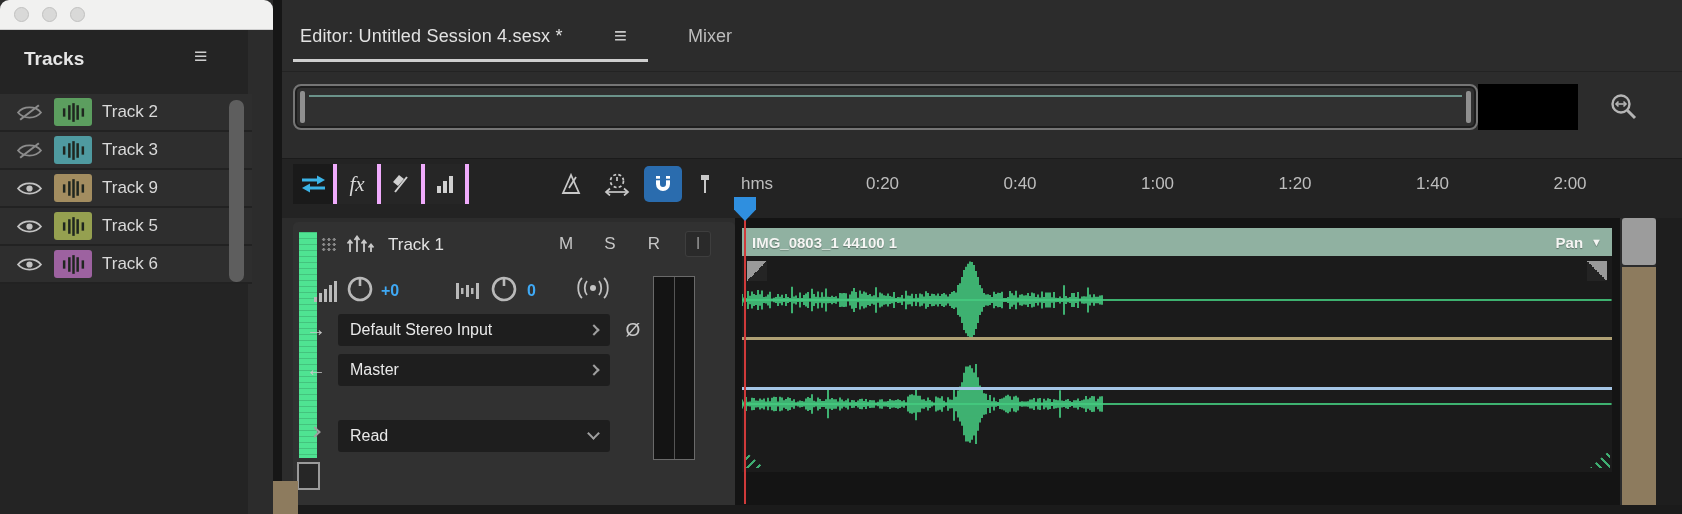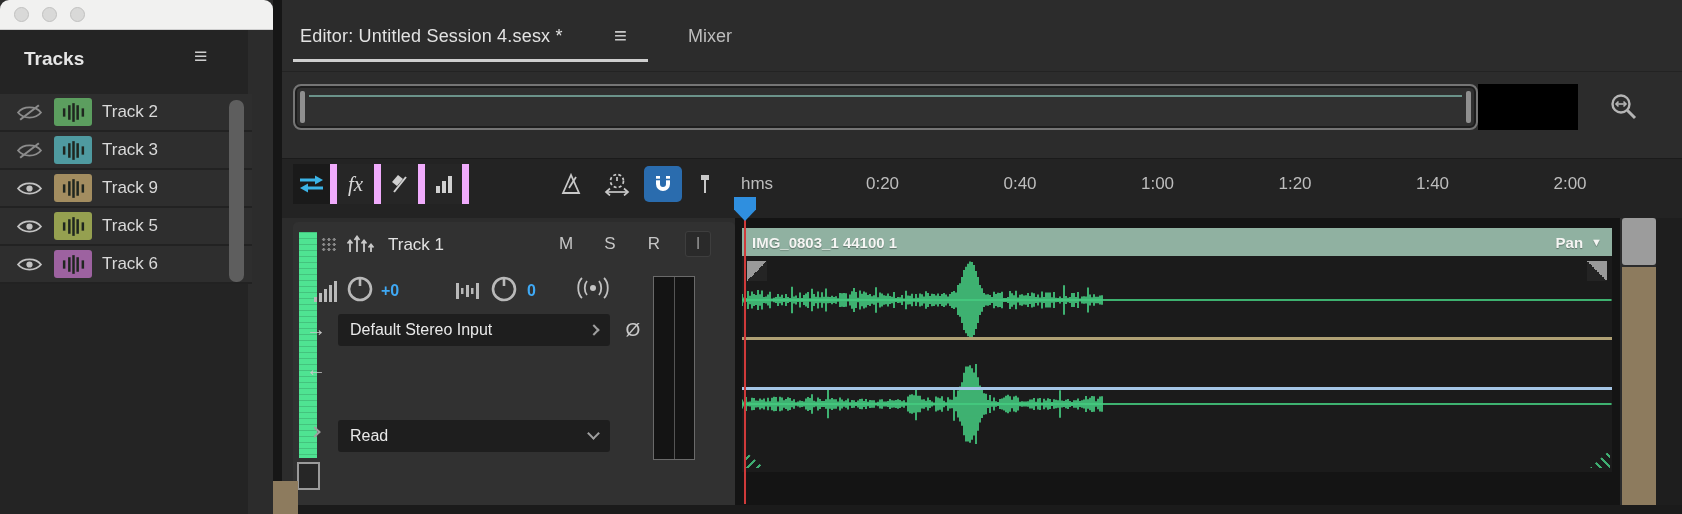--- a/index.html
+++ b/index.html
@@ -16,21 +16,21 @@
 
 #navigator{left:293px;top:84px;width:1185px;height:46px;border:2px solid #757575;border-radius:8px;background:#303030;box-shadow:inset 0 0 0 2px #1d1d1d}
 .nav-handle{position:absolute;top:5px;bottom:5px;width:5px;background:#8f8f8f;border-radius:2px}
 #nav-hl{left:5px}#nav-hr{right:5px}
 #nav-line{position:absolute;left:14px;right:14px;top:9px;height:2px;background:#7fb4a8;opacity:.75}
 #nav-black{left:1478px;top:84px;width:100px;height:46px;background:#000}
 #zoom-btn{left:1602px;top:88px;width:44px;height:38px;display:flex;align-items:center;justify-content:center}
 
 
 #toolstrip{left:282px;top:158px;width:1400px;height:60px;background:#232323;border-top:1px solid #1b1b1b}
-.toolbtn{position:absolute;top:164px;width:44px;height:40px;background:#262626;border-right:7px solid #f0abfc;display:flex;align-items:center;justify-content:center}
+.toolbtn{position:absolute;top:164px;width:44px;height:40px;background:#262626;border-right:4px solid #f0abfc;display:flex;align-items:center;justify-content:center}
 #tool-move{left:293px;background:#1a1a1a}
 #tool-fx{left:337px}
 #tool-razor{left:381px}
 #tool-meter{left:425px}
 #fx-text{font-family:"Liberation Serif",serif;font-style:italic;font-size:21px;color:#d8d8d8}
 .smallbtn{position:absolute;top:166px;width:38px;height:36px;display:flex;align-items:center;justify-content:center}
 #btn-metronome{left:552px}
 #btn-clock{left:598px}
 #btn-snap{left:644px;background:#2a6cae;border-radius:5px}
 #btn-marker{left:692px;width:26px}
@@ -323,20 +323,24 @@
     </svg>
 
     <div class="io-arrow" id="in-arrow">→</div>
     <div class="dropdown" id="dd-input">
       <span>Default Stereo Input</span>
       <span class="chev-r"></span>
     </div>
     <div id="phase-btn">Ø</div>
 
     <div class="io-arrow" id="out-arrow">←</div>
+    <div class="dropdown" id="dd-output">
+      <span>Master</span>
+      <span class="chev-r"></span>
+    </div>
 
     <span class="chev-r" id="auto-chev"></span>
     <div class="dropdown" id="dd-auto">
       <span>Read</span>
       <span class="chev-d"></span>
     </div>
 
     <div id="hmeters">
         <i></i>
         <i></i>

